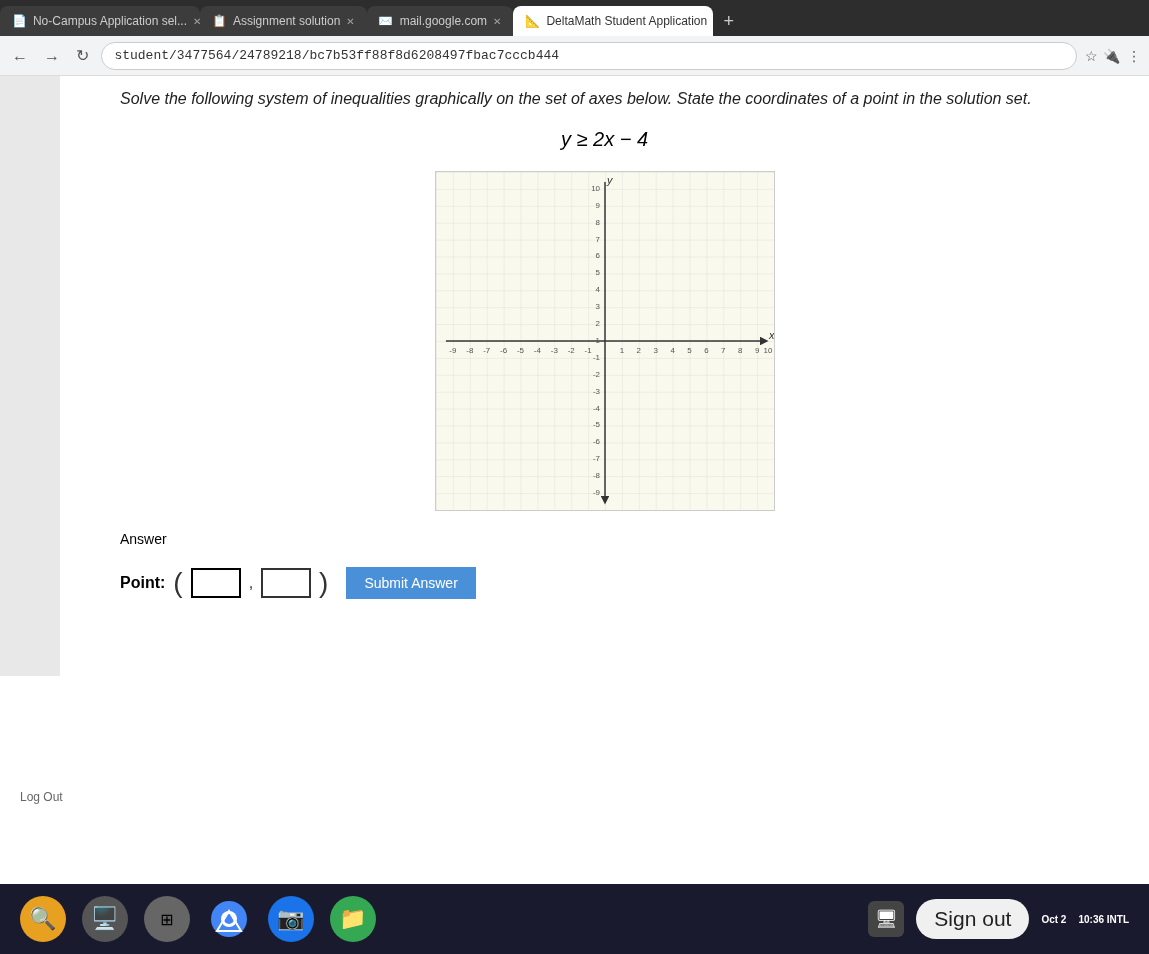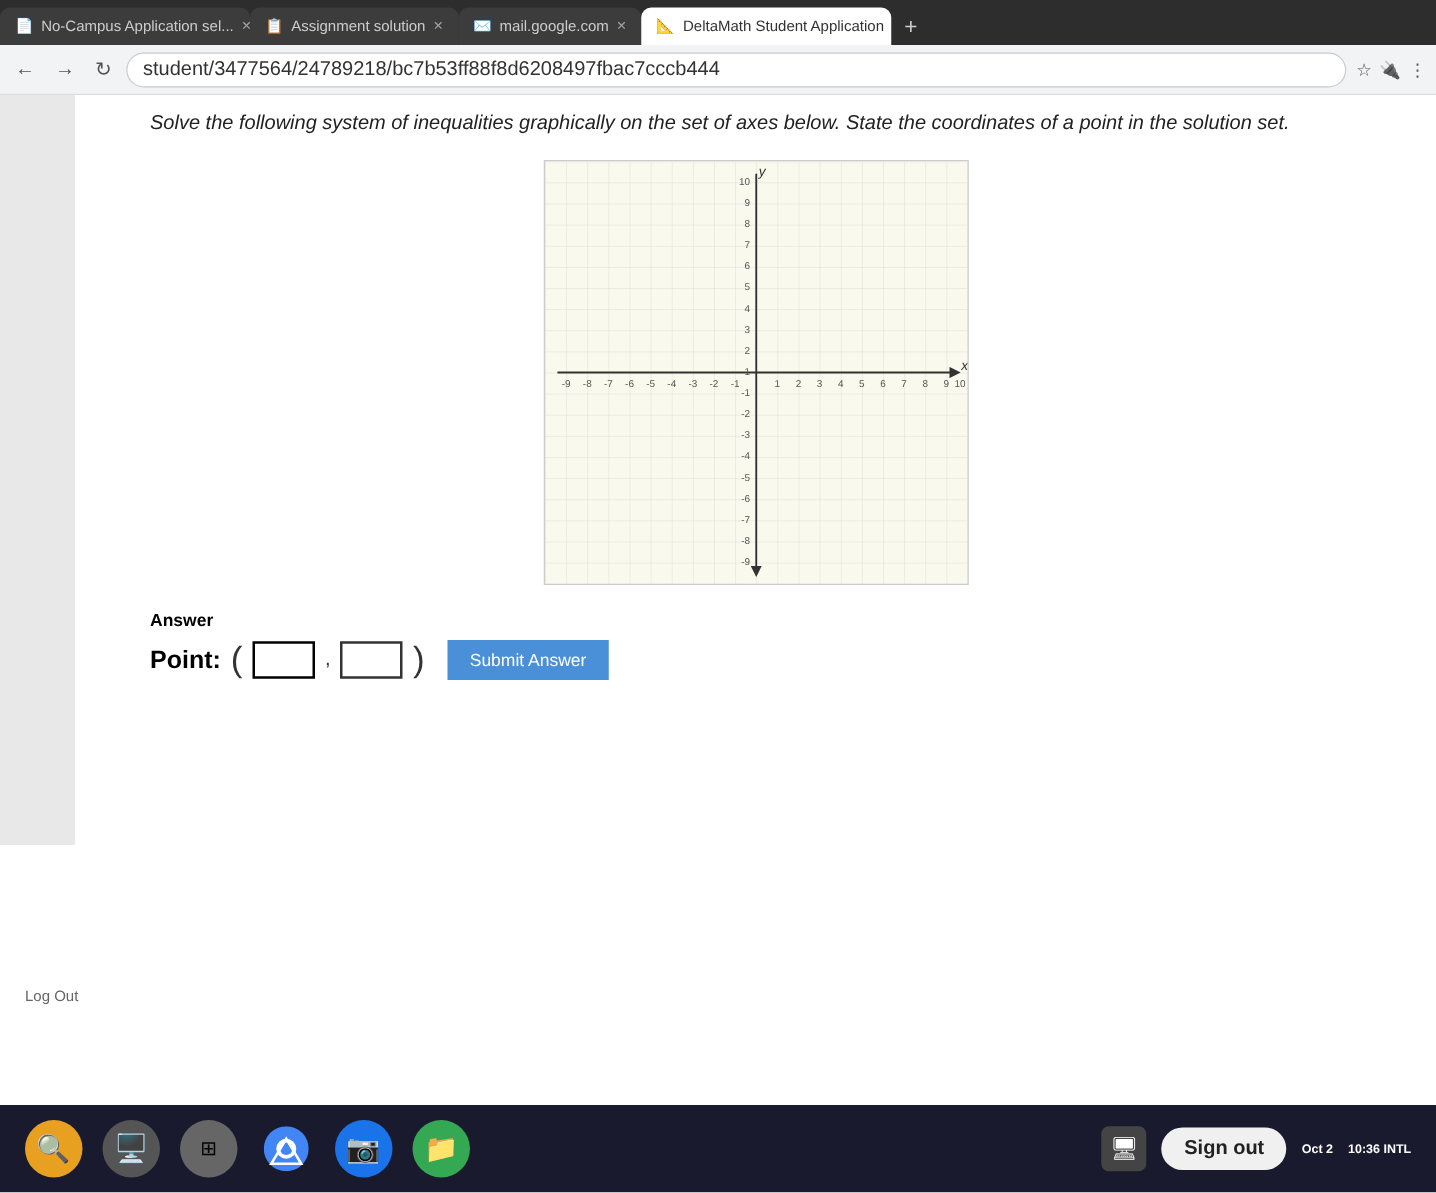--- a/index.html
+++ b/index.html
@@ -8,55 +8,55 @@
     
     .browser-chrome { width: 100%; background: #3c3c3c; }
     .tab-bar { display: flex; align-items: flex-end; height: 36px; background: #2d2d2d; padding-top: 6px; }
     .tab { display: flex; align-items: center; height: 30px; background: #3c3c3c; border-radius: 8px 8px 0 0; padding: 0 12px; font-size: 12px; color: #ccc; gap: 6px; max-width: 200px; white-space: nowrap; overflow: hidden; }
     .tab.active { background: #fff; color: #333; }
     .tab-close { font-size: 10px; cursor: pointer; opacity: 0.7; }
     .tab-plus { color: #ccc; padding: 0 10px; font-size: 18px; line-height: 30px; }
 
     .nav-bar { display: flex; align-items: center; height: 40px; background: #f1f3f4; padding: 0 8px; gap: 8px; border-bottom: 1px solid #ddd; }
     .nav-btn { background: none; border: none; cursor: pointer; font-size: 16px; color: #555; padding: 4px; border-radius: 3px; }
-    .nav-url { flex: 1; background: #fff; border: 1px solid #ccc; border-radius: 20px; height: 28px; padding: 0 12px; font-size: 16px; color: #333; display: flex; align-items: center; }
+    .nav-url { flex: 1; background: #fff; border: 1px solid #ccc; border-radius: 20px; height: 28px; padding: 0 12px; font-size: 13px; color: #333; display: flex; align-items: center; font-family: Liberation Mono, monospace; }
     .nav-icons { display: flex; gap: 6px; align-items: center; }
     .nav-icon { font-size: 14px; color: #555; cursor: pointer; }
 
     
     .main-content { background: #fff; padding: 14px 60px; height: calc(954px - 36px - 40px - 70px - 60px); overflow-y: auto; }
     .problem-text { font-size: 16px; color: #222; margin-bottom: 20px; font-style: italic; }
     .equation { text-align: center; font-size: 20px; margin: 12px 0; font-style: italic; }
 
     
     .graph-container { display: flex; justify-content: center; margin: 20px 0; }
     .graph-svg { border: 1px solid #ccc; }
 
     
     .answer-section { margin-top: 20px; }
-    .answer-label { font-size: 14px; font-weight: bold; margin-bottom: 8px; }
+    .answer-label { font-size: 14px; font-weight: normal; margin-bottom: 20px; }
     .point-row { display: flex; align-items: center; gap: 8px; }
-    .point-label { font-size: 20px; font-weight: bold; }
+    .point-label { font-size: 16px; font-weight: bold; }
     .paren { font-size: 28px; color: #333; line-height: 1; }
     .input-box { width: 50px; height: 30px; border: 2px solid #333; text-align: center; font-size: 14px; }
     .input-box.active { border: 2px solid #000; }
     .submit-btn { background: #4a90d9; color: #fff; border: none; padding: 8px 18px; font-size: 14px; border-radius: 0; cursor: pointer; margin-left: 10px; }
 
     
     .left-sidebar { position: absolute; left: 0; top: 76px; width: 60px; height: 600px; background: #e8e8e8; }
 
     
     .log-out { position: absolute; left: 20px; bottom: 150px; font-size: 12px; color: #666; cursor: pointer; }
 
     
     .taskbar { position: absolute; bottom: 0; left: 0; width: 100%; height: 70px; background: #1a1a2e; display: flex; align-items: center; justify-content: space-between; padding: 0 20px; }
     .taskbar-icons { display: flex; gap: 16px; align-items: center; }
     .taskbar-icon { width: 46px; height: 46px; border-radius: 50%; display: flex; align-items: center; justify-content: center; font-size: 22px; cursor: pointer; }
     .taskbar-right { display: flex; align-items: center; gap: 12px; }
-    .sign-out-btn { background: #f0f0f0; border: none; border-radius: 20px; padding: 8px 18px; font-size: 16px; font-weight: bold; cursor: pointer; color: #222; }
+    .sign-out-btn { background: #f0f0f0; border: none; border-radius: 20px; padding: 8px 18px; font-size: 21px; font-weight: normal; cursor: pointer; color: #222; }
     .date-time { color: #fff; font-size: 10px; font-weight: bold; white-space: nowrap; }
     .monitor-icon { width: 36px; height: 36px; border-radius: 6px; background: #444; display: flex; align-items: center; justify-content: center; color: #fff; font-size: 18px; cursor: pointer; }
   </style>
 </head>
 <body>
 
 <div class="browser-chrome">
   <div class="tab-bar">
     <div class="tab">
       <span>📄</span>
@@ -92,20 +92,21 @@
       <span class="nav-icon">🔌</span>
       <span class="nav-icon">⋮</span>
     </div>
   </div>
 </div>
 
 <div class="left-sidebar"></div>
 
 <div class="main-content" style="margin-left:60px;">
   <p class="problem-text">Solve the following system of inequalities graphically on the set of axes below. State the coordinates of a point in the solution set.</p>
+  <div class="equation">y ≥ 2x − 4</div>
 
   <div class="graph-container">
     <svg class="graph-svg" width="340" height="340" viewBox="0 0 340 340" style="background:#f9f9ee;">
 
       <defs>
         <pattern id="smallGrid" width="17" height="17" patternUnits="userSpaceOnUse">
           <path d="M 17 0 L 0 0 0 17" fill="none" stroke="#ccc" stroke-width="0.5"></path>
         </pattern>
       </defs>
       <rect width="340" height="340" fill="url(#smallGrid)"></rect>

